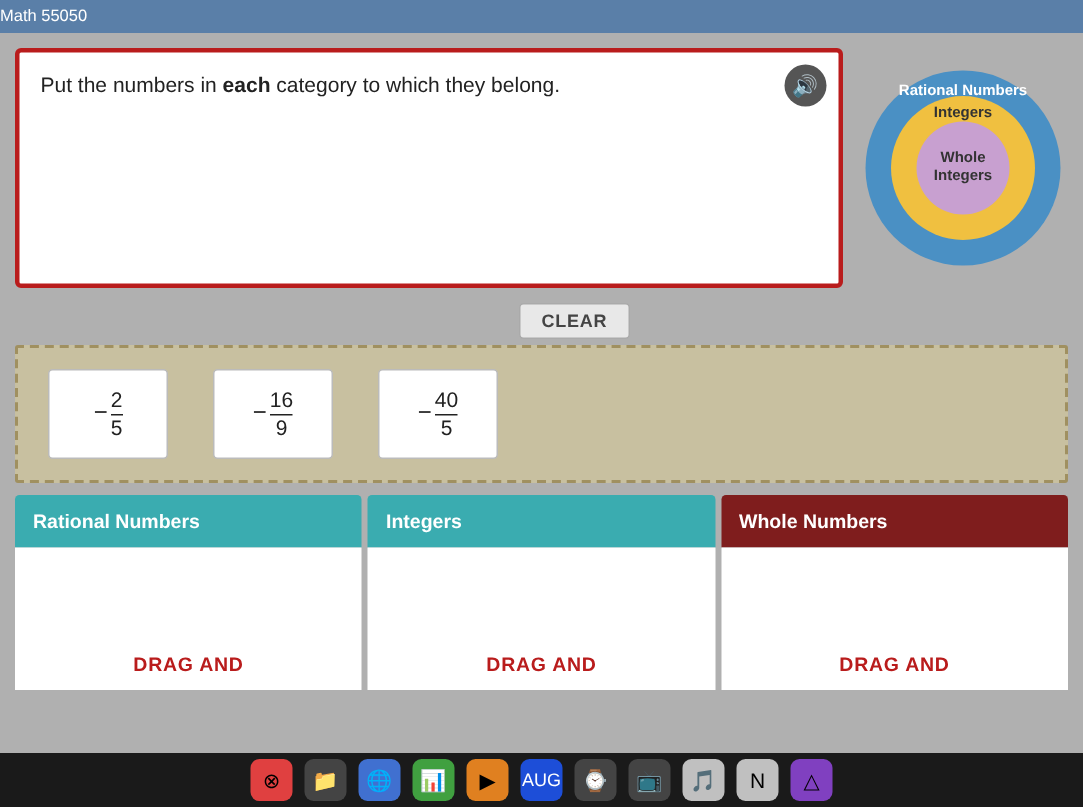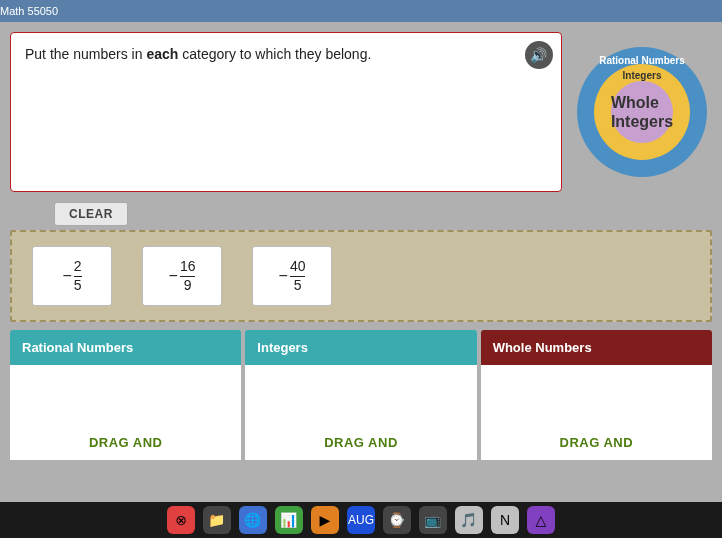--- a/index.html
+++ b/index.html
@@ -31,21 +31,21 @@
     .main-content {
       display: flex;
       flex-direction: row;
       padding: 10px 10px 6px 10px;
       gap: 10px;
     }
 
     
     .question-panel {
       background: white;
-      border: 1px solid #b91c1c;
+      border: 3px solid #b91c1c;
       border-radius: 4px;
       flex: 1;
       min-height: 160px;
       padding: 12px 14px;
       position: relative;
     }
     .question-text {
       font-size: 14px;
       color: #222;
       line-height: 1.4;
@@ -125,30 +125,31 @@
       width: 62px;
       height: 62px;
       border-radius: 50%;
       background: #c8a0d0;
       display: flex;
       align-items: center;
       justify-content: center;
       flex-direction: column;
     }
     .circle-inner-label {
-      font-size: 16px;
+      font-size: 10px;
       font-weight: bold;
       color: #333;
+      text-align: center;
       line-height: 1.2;
     }
 
     
     .clear-row {
       display: flex;
-      justify-content: flex-start;
+      justify-content: center;
       padding: 4px 10px 4px 10px;
       margin-left: 44px;
     }
     .clear-btn {
       background: #e8e8e8;
       border: 1px solid #aaa;
       border-radius: 3px;
       padding: 4px 14px;
       font-size: 12px;
       font-weight: bold;
@@ -235,21 +236,21 @@
     .drop-zone-body {
       background: white;
       flex: 1;
       padding: 10px;
       display: flex;
       flex-direction: column;
       align-items: center;
       justify-content: flex-end;
     }
     .drag-and-label {
-      color: #4d7c0f;
+      color: #b91c1c;
       font-size: 13px;
       font-weight: bold;
       text-transform: uppercase;
       letter-spacing: 0.5px;
     }
 
     
     .taskbar {
       position: absolute;
       bottom: 0;

